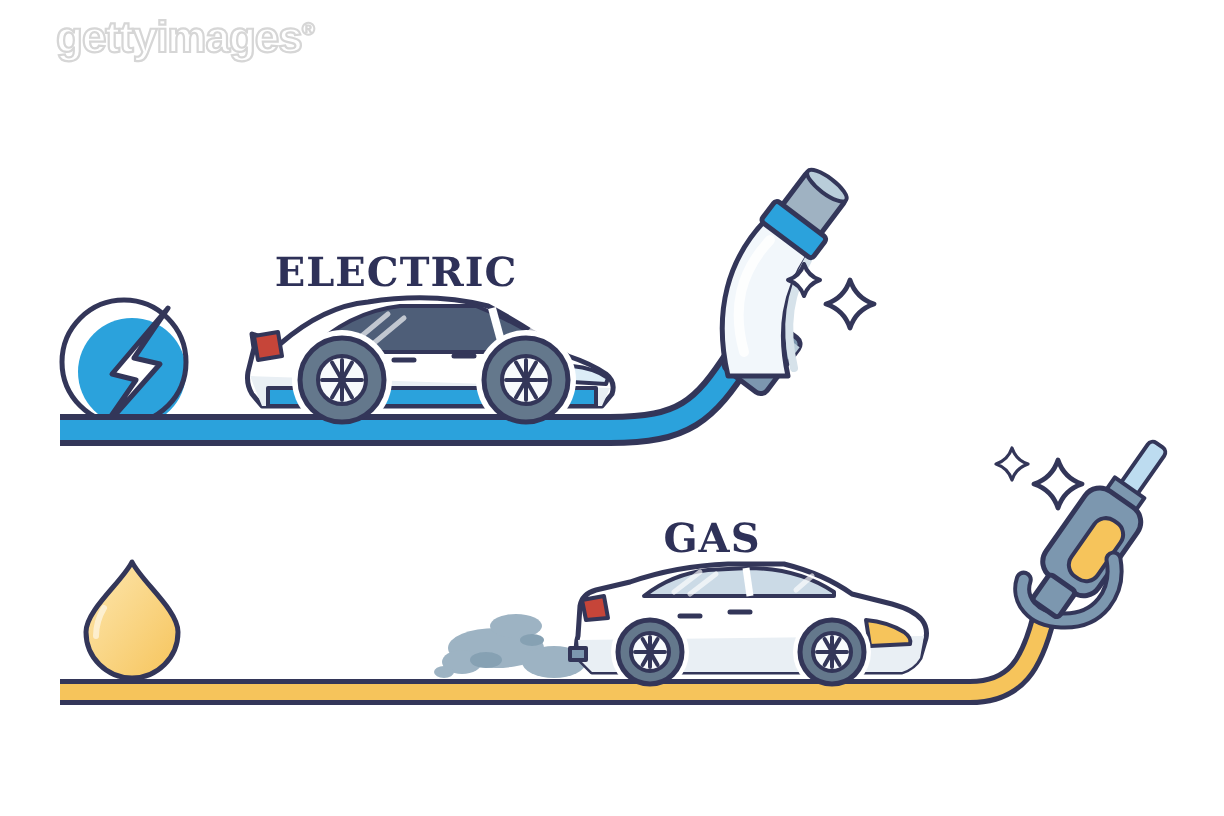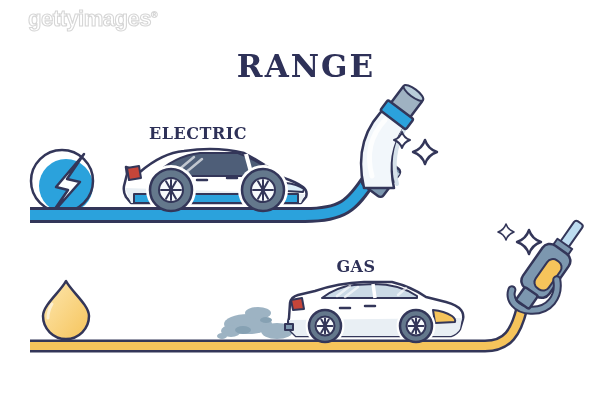--- a/index.html
+++ b/index.html
@@ -18,21 +18,21 @@
   .wm-light{font-weight:700;}
   .wm-reg{font-size:9px;-webkit-text-stroke:0.6px #d6d6d6;}
   .title{
     position:absolute;left:306px;top:48px;transform:translateX(-50%);
     margin:0;font-family:"DejaVu Serif", serif;font-weight:bold;
     font-size:31px;letter-spacing:2px;color:var(--title);
   }
   .label{
     position:absolute;transform:translateX(-50%);
     font-family:"DejaVu Serif", serif;font-weight:bold;
-    font-size:16px;letter-spacing:0.5px;color:var(--title);
+    font-size:20px;letter-spacing:0.5px;color:var(--title);
   }
   .label-electric{left:198px;top:124px;}
   .label-gas{left:356px;top:257px;}
   svg{position:absolute;left:0;top:0;}
   .st{stroke:var(--navy);stroke-width:2.5;stroke-linejoin:round;stroke-linecap:round;}
   .st2{stroke:var(--navy);stroke-width:2;stroke-linejoin:round;}
   .f-none{fill:none}
   .f-white{fill:#ffffff}
   .f-blue{fill:var(--blue)}
   .f-yellow{fill:var(--yellow)}
@@ -54,21 +54,20 @@
   .spoke{stroke:var(--navy);stroke-width:2;stroke-linecap:round}
   .streak{stroke:#ffffff;stroke-width:2.5;stroke-linecap:round;opacity:.65;fill:none}
 </style>
 </head>
 <body>
 
 <div class="stage">
 
   <div class="watermark"><span class="wm-bold">getty</span><span class="wm-light">images</span><sup class="wm-reg">®</sup></div>
 
-  <h1 class="title">RANGE</h1>
   <div class="label label-electric">ELECTRIC</div>
   <div class="label label-gas">GAS</div>
 
   <svg width="612" height="408" viewBox="0 0 612 408">
     <defs>
       <linearGradient id="dropGrad" x1="0" y1="0" x2="1" y2="1">
         <stop offset="0" style="stop-color:var(--light-yellow)"></stop>
         <stop offset="1" style="stop-color:var(--yellow)"></stop>
       </linearGradient>
     </defs>

